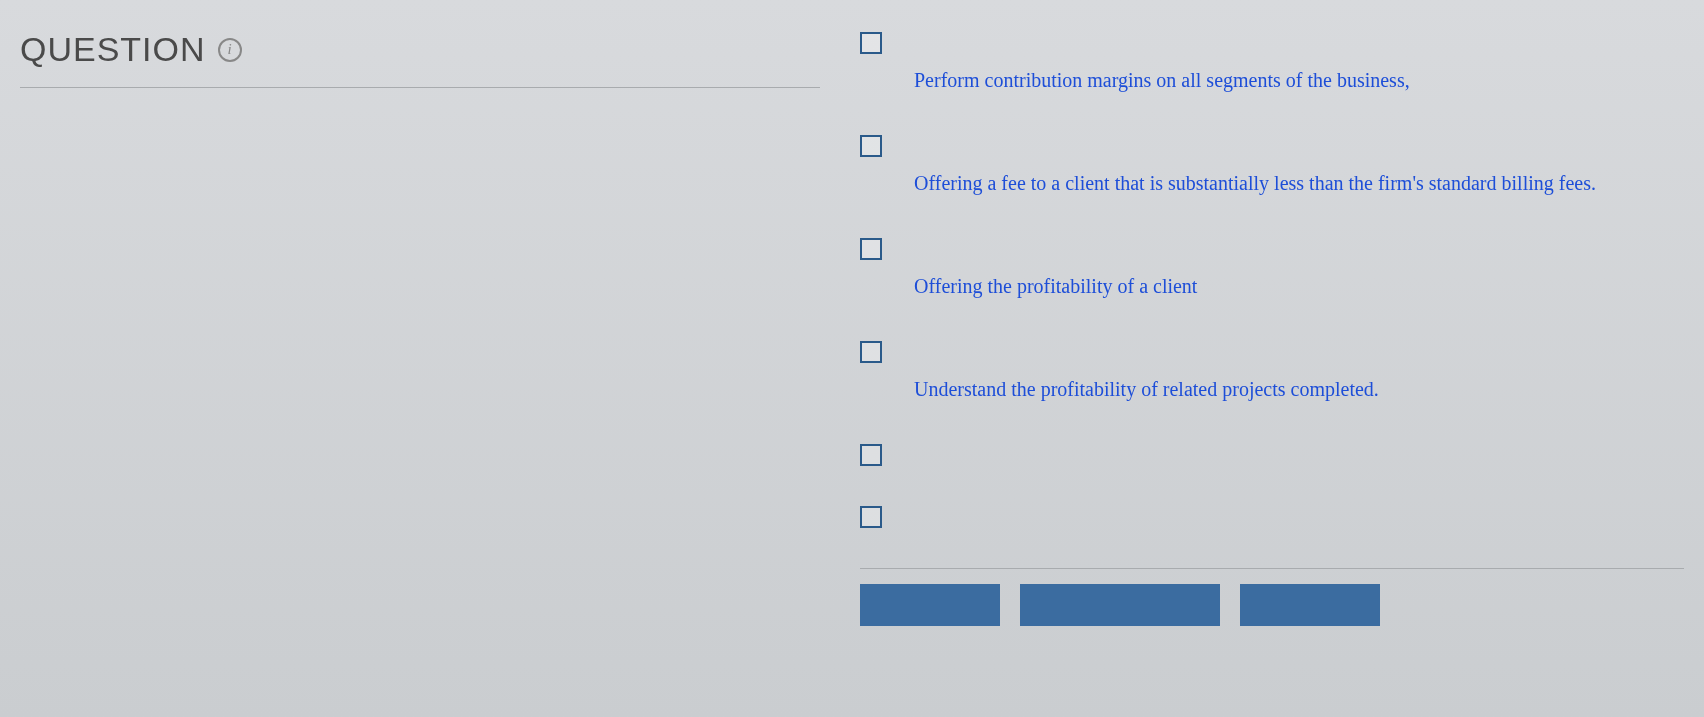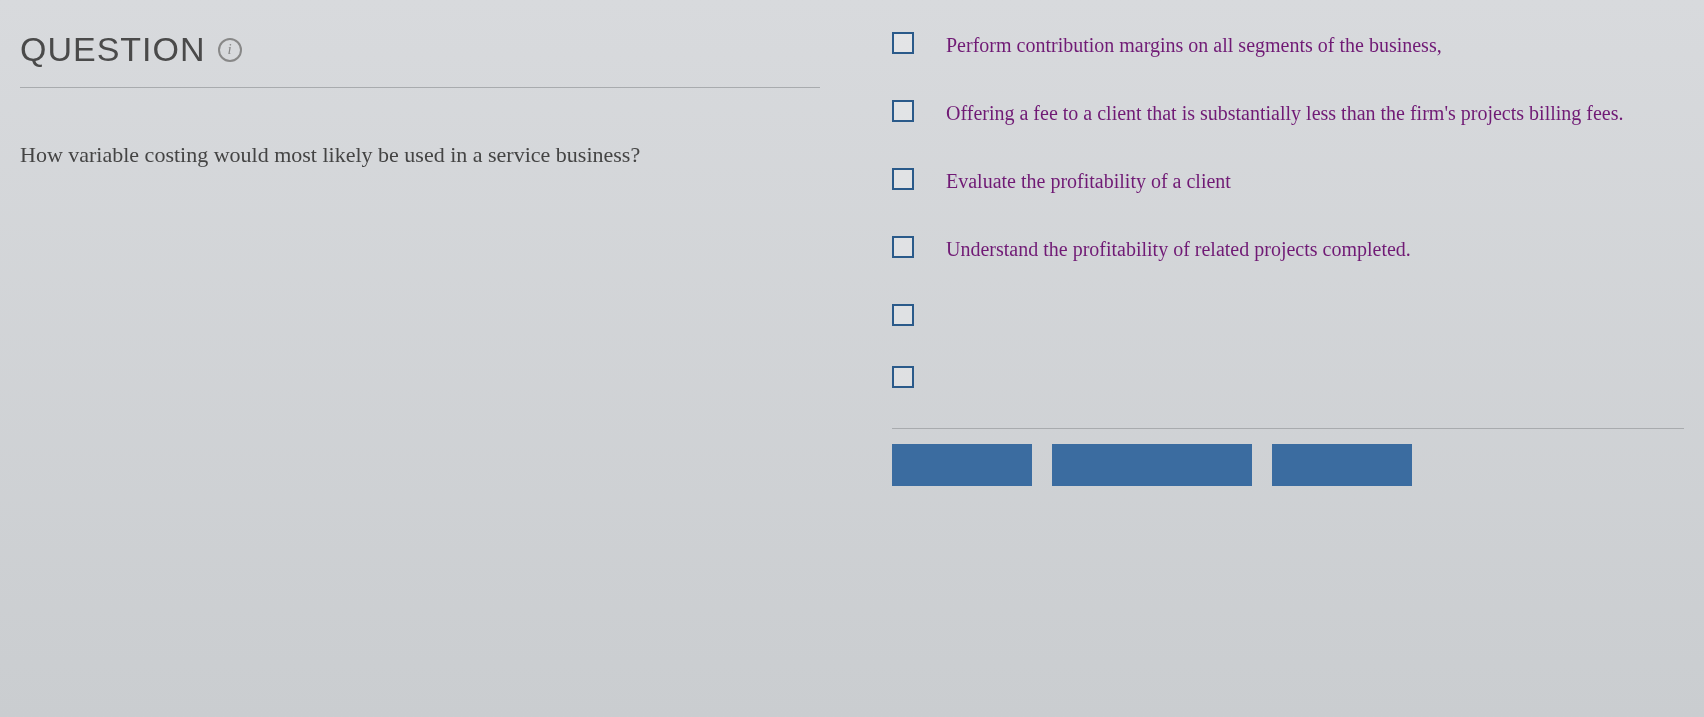--- a/index.html
+++ b/index.html
@@ -10,21 +10,21 @@
     body {
       font-family: Georgia, 'Times New Roman', serif;
       background: linear-gradient(to bottom, #d8dadd 0%, #cacdd0 100%);
       min-height: 717px;
       width: 1704px;
       padding: 30px 20px 0 20px;
       color: #3a3a3a;
     }
     .container {
       display: flex;
-      gap: 72px;
+      gap: 40px;
     }
     .left-panel {
       flex: 0 0 800px;
     }
     .right-panel {
       flex: 1;
     }
     .section-header {
       display: flex;
       align-items: center;
@@ -74,23 +74,24 @@
       flex-shrink: 0;
       width: 22px;
       height: 22px;
       border: 2px solid #2a5a8a;
       background: rgba(255,255,255,0.3);
       cursor: pointer;
       margin-top: 2px;
     }
     .answer-text {
       font-size: 20px;
-      color: #701a75;
+      color: #1d4ed8;
       line-height: 1.5;
       font-family: Georgia, serif;
+      margin-top: 35px;
     }
     .bottom-buttons {
       display: flex;
       gap: 20px;
       margin-top: 40px;
       padding-top: 15px;
       border-top: 1px solid #a8abae;
       justify-content: flex-start;
       padding-left: 0;
     }
@@ -110,40 +111,39 @@
   </style>
 </head>
 <body>
 
 <div class="container">
   <div class="left-panel">
     <div class="section-header">
       <span class="section-title">QUESTION</span>
       <span class="info-icon">i</span>
     </div>
-    <div class="question-text">How variable costing would most likely be used in a service business?</div>
   </div>
 
   <div class="right-panel">
     <div class="answer-list">
 
       <div class="answer-row">
         <div class="checkbox"></div>
         <div class="answer-text">Perform contribution margins on all segments of the business,</div>
       </div>
 
 
       <div class="answer-row">
         <div class="checkbox"></div>
-        <div class="answer-text">Offering a fee to a client that is substantially less than the firm's projects billing fees.</div>
+        <div class="answer-text">Offering a fee to a client that is substantially less than the firm's standard billing fees.</div>
       </div>
 
       <div class="answer-row">
         <div class="checkbox"></div>
-        <div class="answer-text">Evaluate the profitability of a client</div>
+        <div class="answer-text">Offering the profitability of a client</div>
       </div>
 
       <div class="answer-row">
         <div class="checkbox"></div>
         <div class="answer-text">Understand the profitability of related projects completed.</div>
       </div>
 
       <div class="answer-row">
         <div class="checkbox"></div>
       </div>

